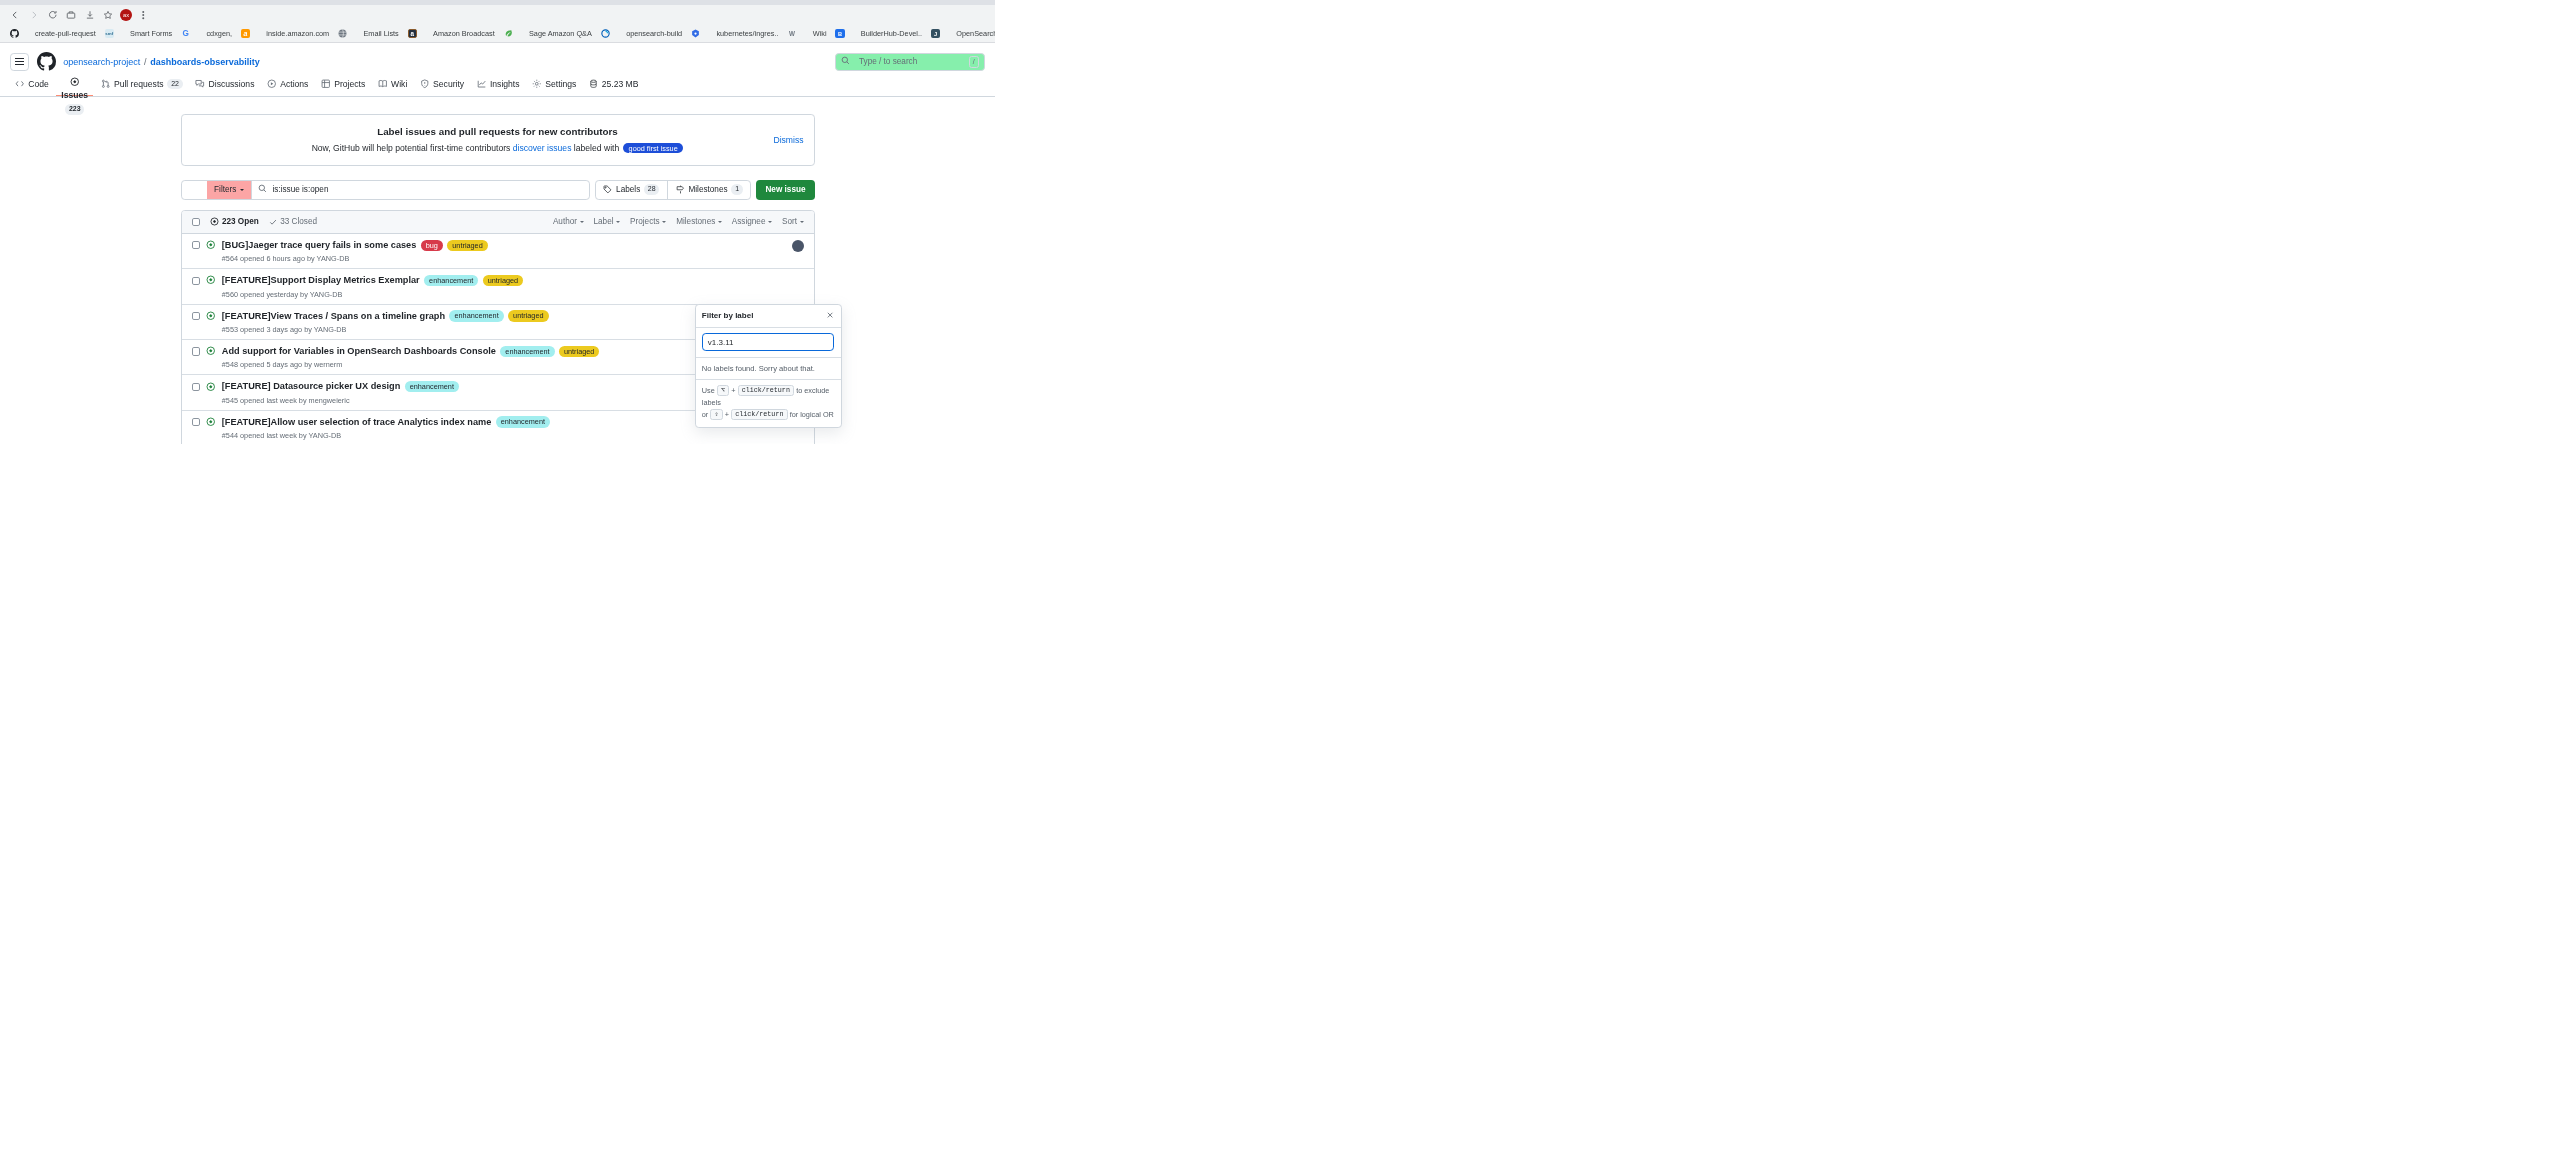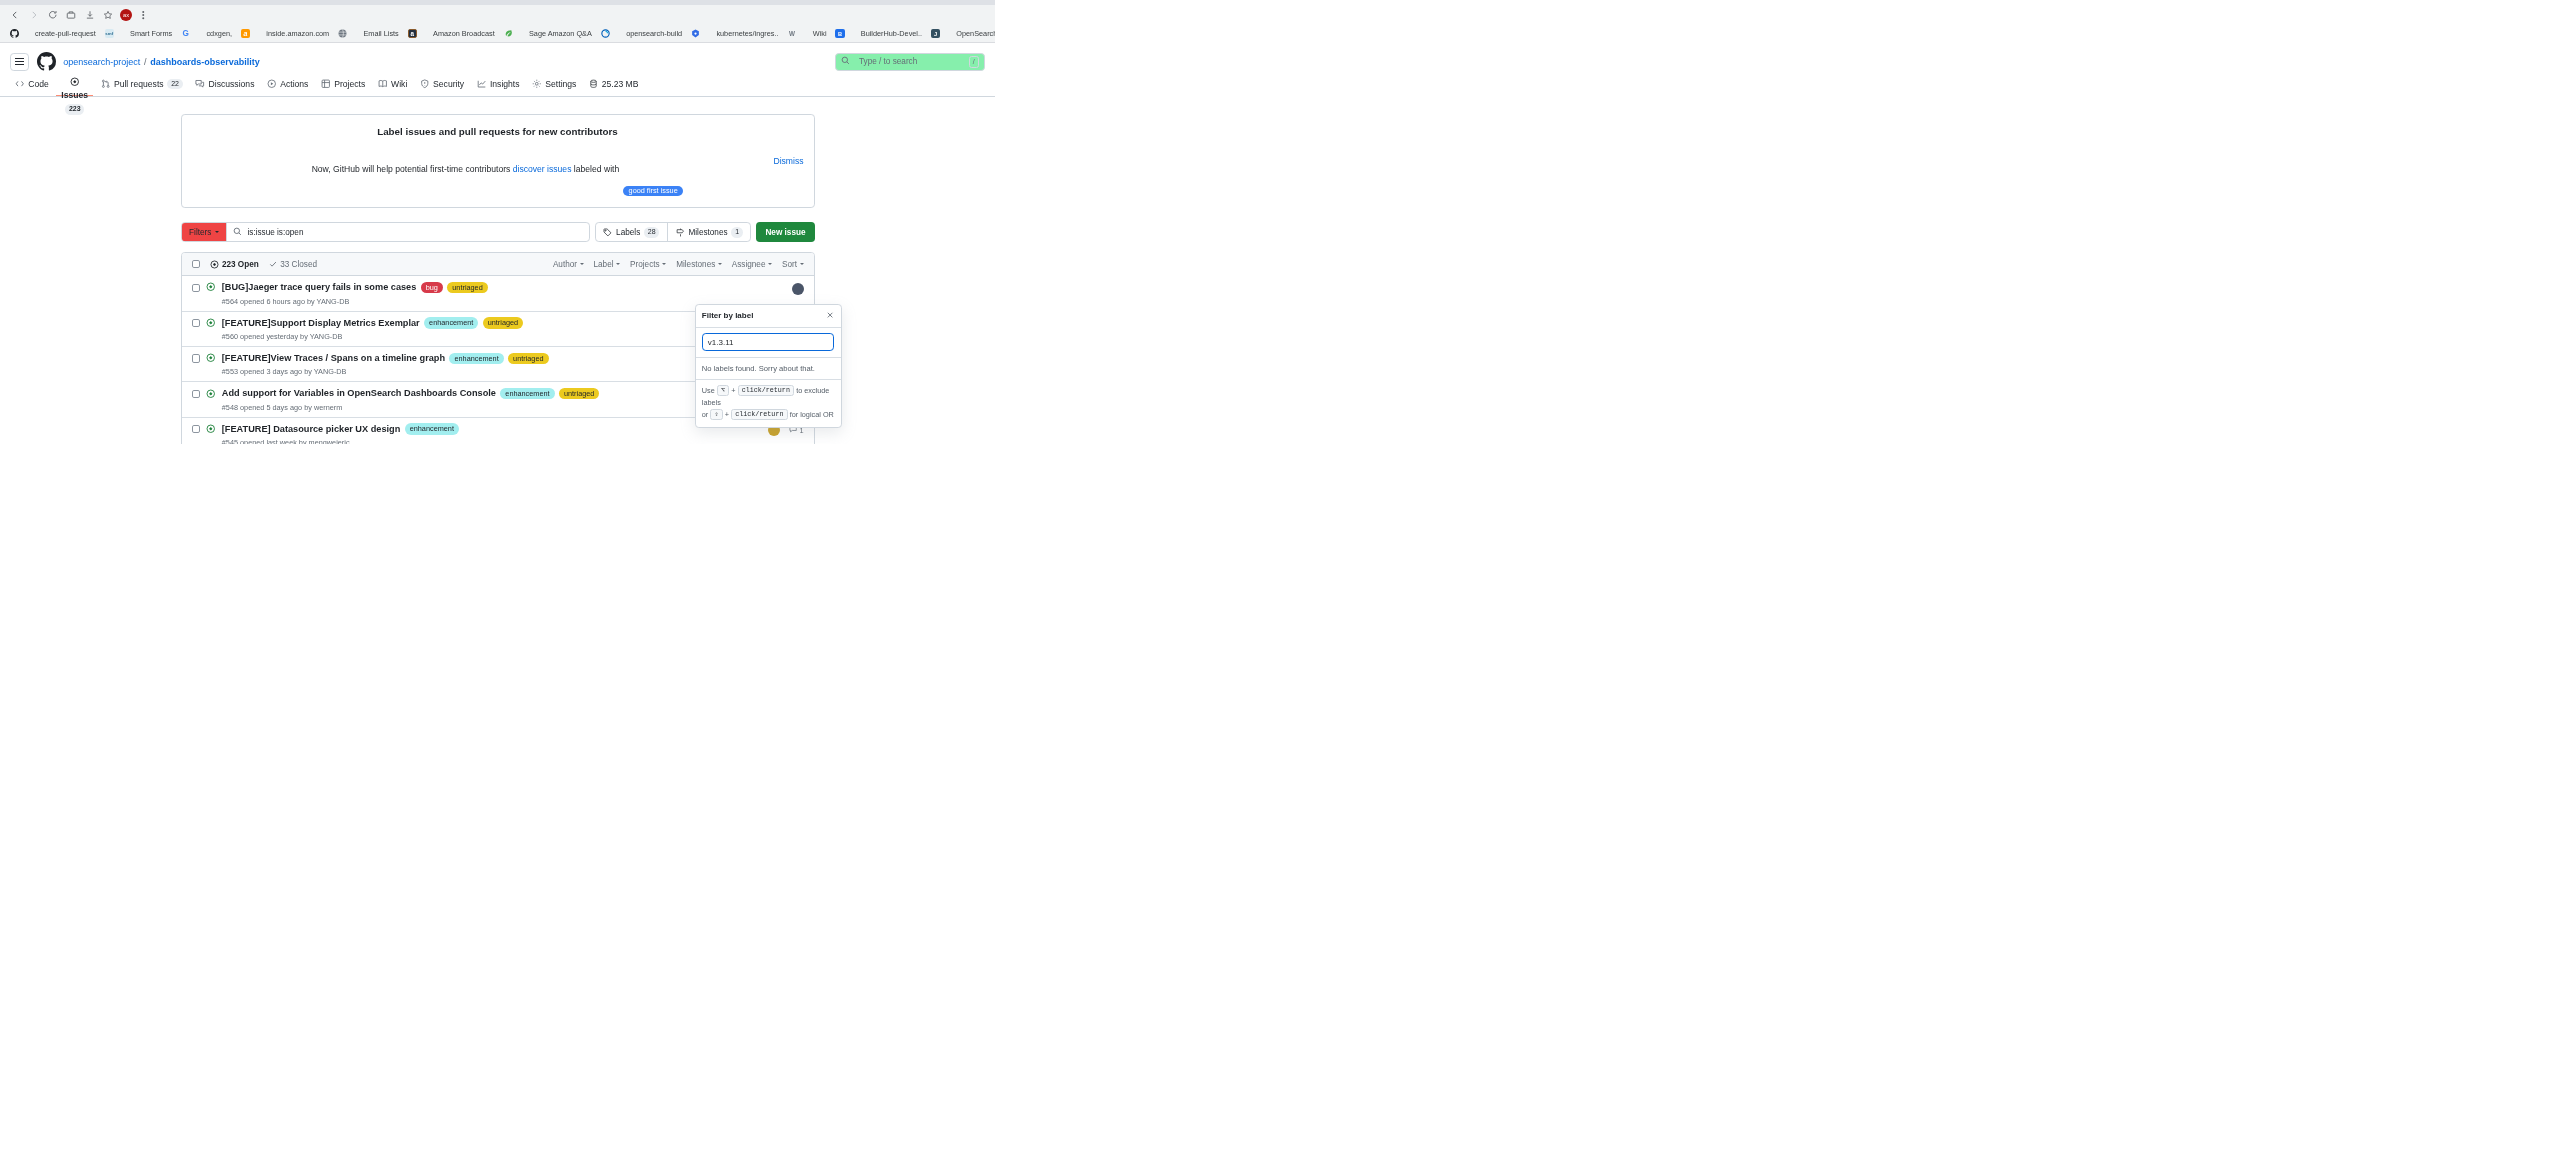--- a/index.html
+++ b/index.html
@@ -116,35 +116,35 @@
     position: relative; text-align: center; background: #fff;
   }
   .notice h3 { font-size: 9.8px; font-weight: 600; color: #1f2328; margin-bottom: 5.7px; }
   .notice p { font-size: 8.6px; color: #1f2328; }
   .notice a { color: #0969da; text-decoration: none; }
   .dismiss {
     position: absolute; right: 10px; top: 50%; transform: translateY(-50%);
     font-size: 8.6px; color: #0969da;
   }
   .gfi-badge {
-    display: inline-block; background: #3b82f6; color: #fff;
+    display: inline-block; background: #1d4ed8; color: #fff;
     border-radius: 6.3px; padding: 0.6px 5.7px; font-size: 7.3px;
-    font-weight: 500; vertical-align: middle; margin-left: 1.3px; margin-top: 43px;
+    font-weight: 500; vertical-align: middle; margin-left: 1.3px;
   }
 
   
   .filter-row { display: flex; align-items: center; gap: 5px; margin-top: 14px; }
   .filters-group {
     flex: 1 1 auto; display: flex; border: 0.6px solid #d0d7de;
     border-radius: 3.8px; height: 20px; overflow: hidden; background: #fff;
   }
   .filters-btn {
-    background: #ef4444; border-right: 0.6px solid #d0d7de; padding: 0 7.6px;
+    background: #fca5a5; border-right: 0.6px solid #d0d7de; padding: 0 7.6px;
     display: flex; align-items: center; gap: 3.2px; font-size: 8.2px;
-    color: #24292f; font-weight: 500;
+    color: #24292f; font-weight: 500; margin-left: 25px;
   }
   .query-field {
     flex: 1 1 auto; display: flex; align-items: center; gap: 5px;
     padding: 0 6.3px; font-size: 8.2px; color: #24292f;
   }
   .lm-group {
     display: flex; border: 0.6px solid #d0d7de; border-radius: 3.8px;
     height: 20px; overflow: hidden; background: #fff;
   }
   .lm-btn {

